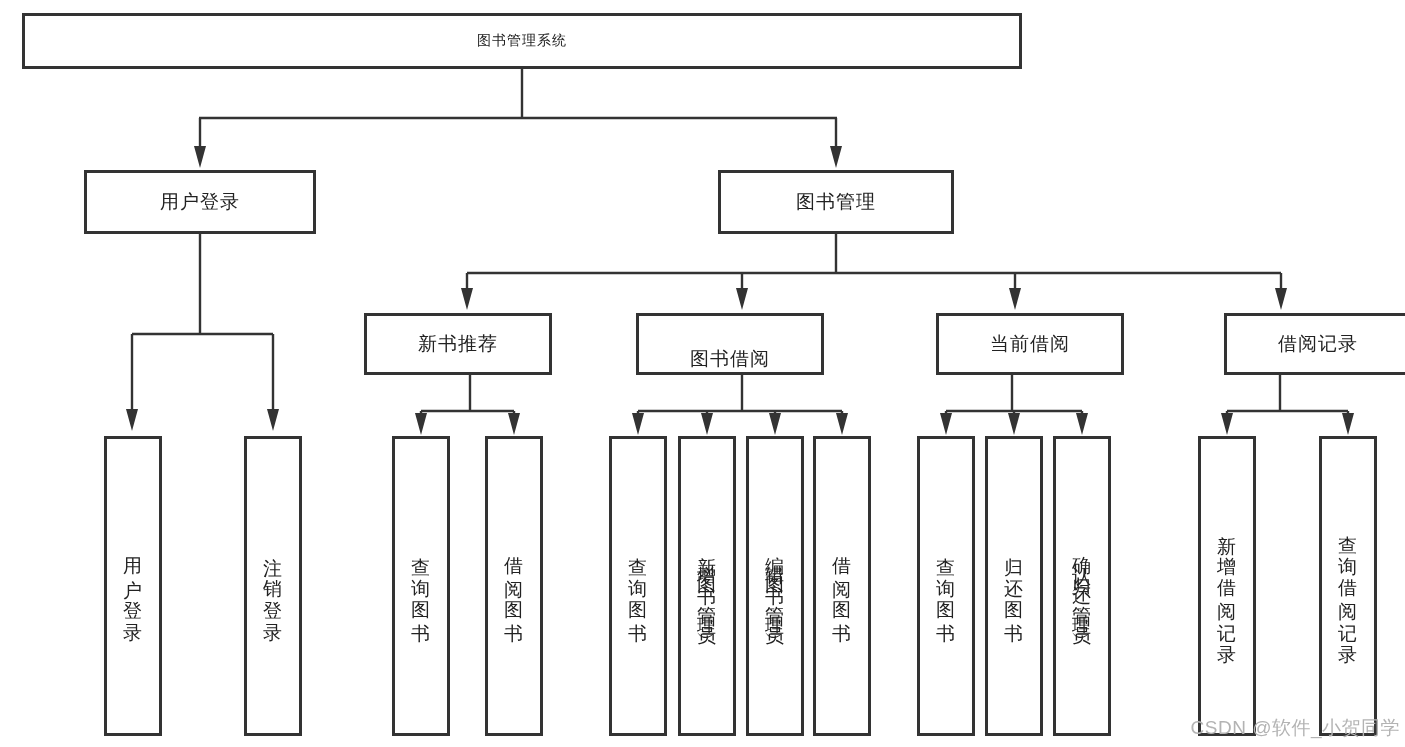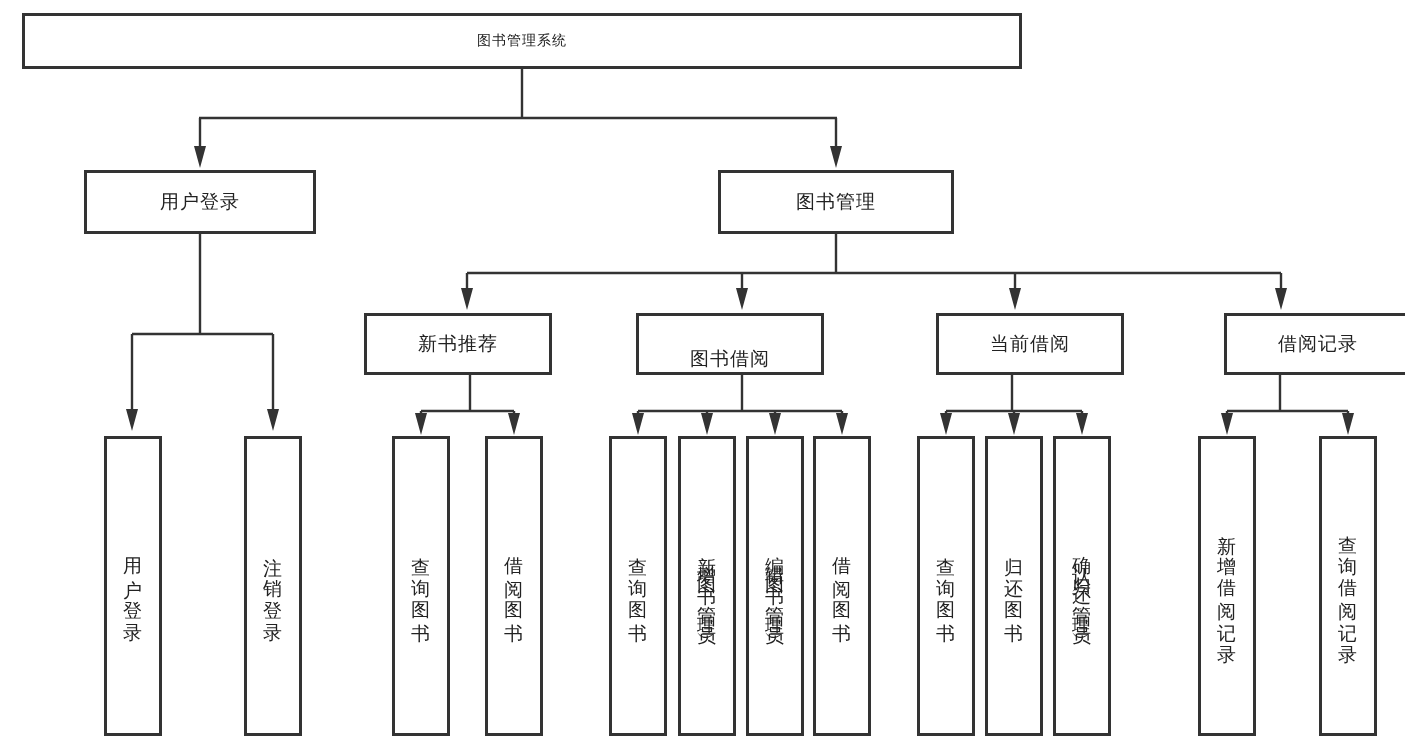--- a/index.html
+++ b/index.html
@@ -164,13 +164,14 @@
     <span class="vtext" style="letter-spacing: 10px;">确认归还（管理员）</span>
   </div>
 
   <div class="box leaf leaf-e1">
     <span class="vtext" style="letter-spacing: 22px;">新增借阅记录</span>
   </div>
   <div class="box leaf leaf-e2">
     <span class="vtext" style="letter-spacing: 22px;">查询借阅记录</span>
   </div>
 
+  <div class="watermark">CSDN @软件_小贺同学</div>
 </div>
 
 </body></html>

